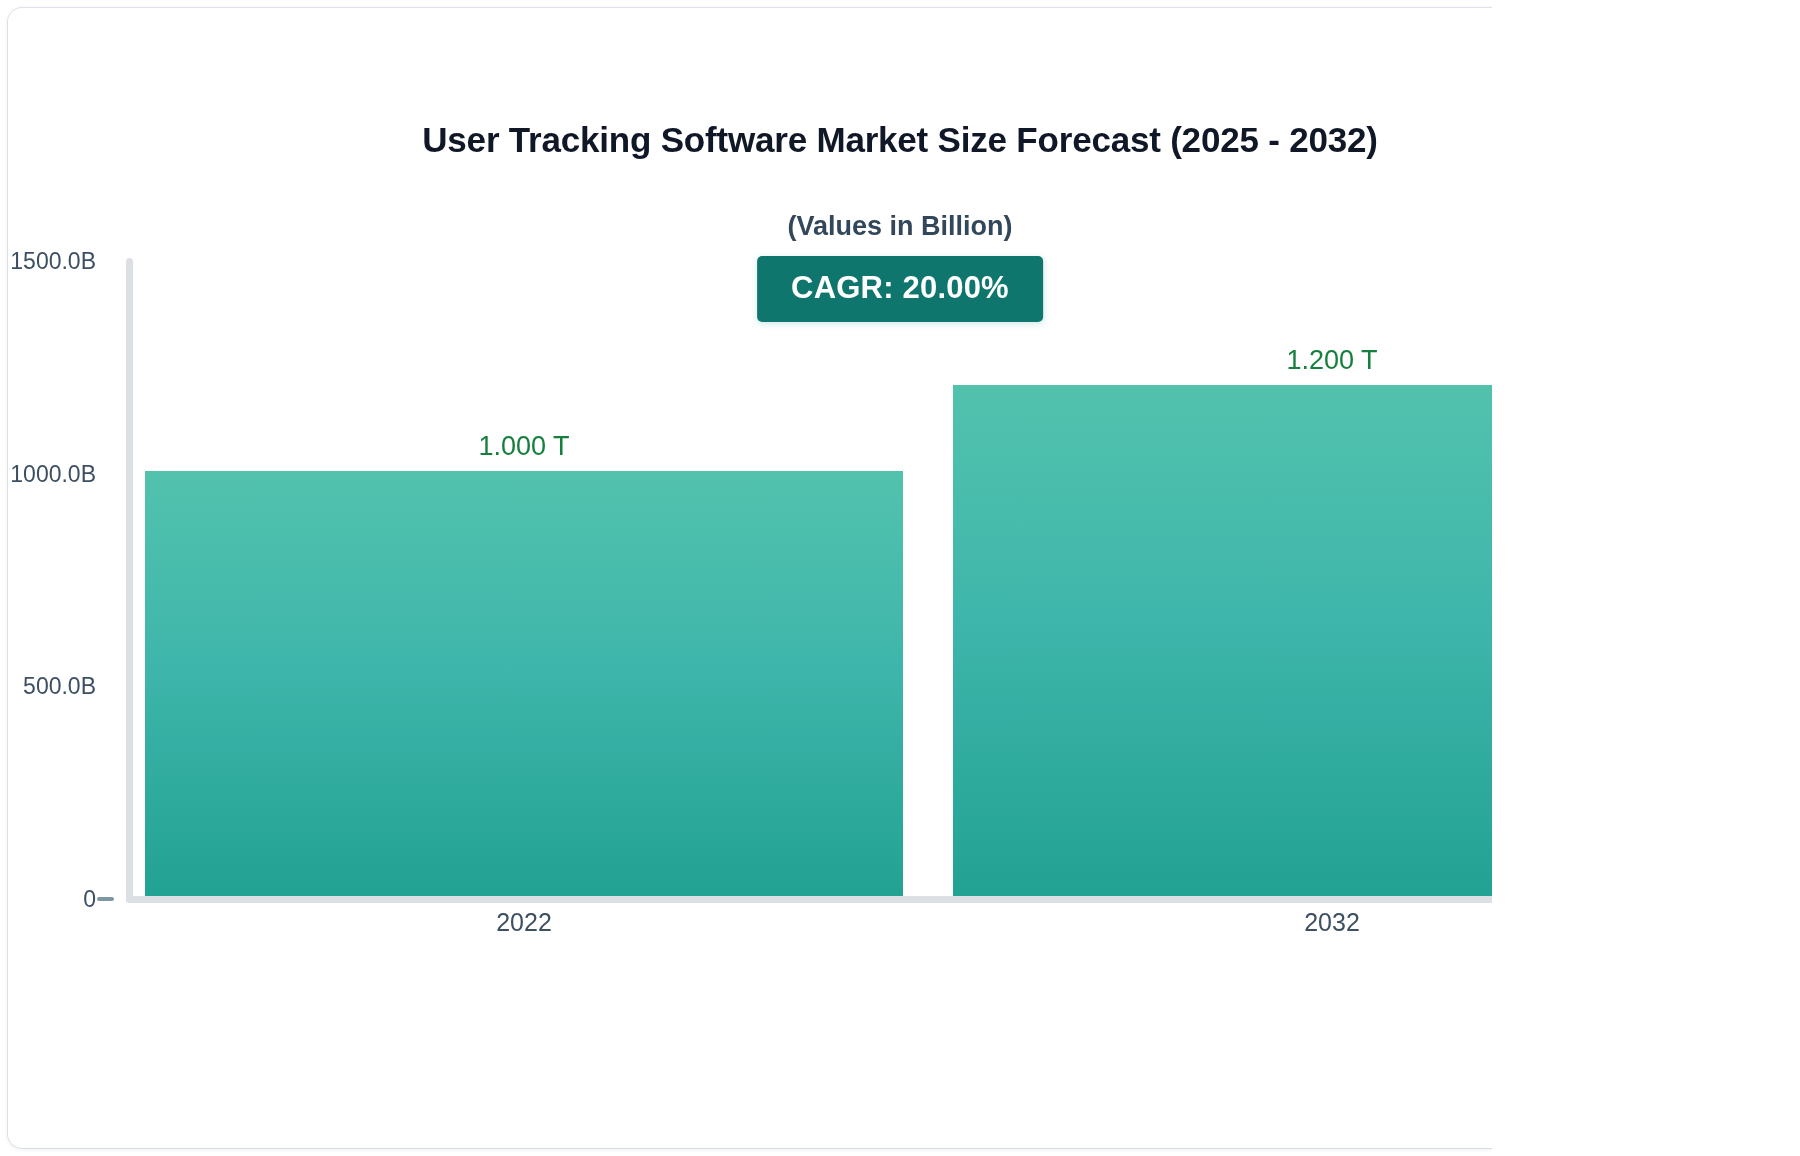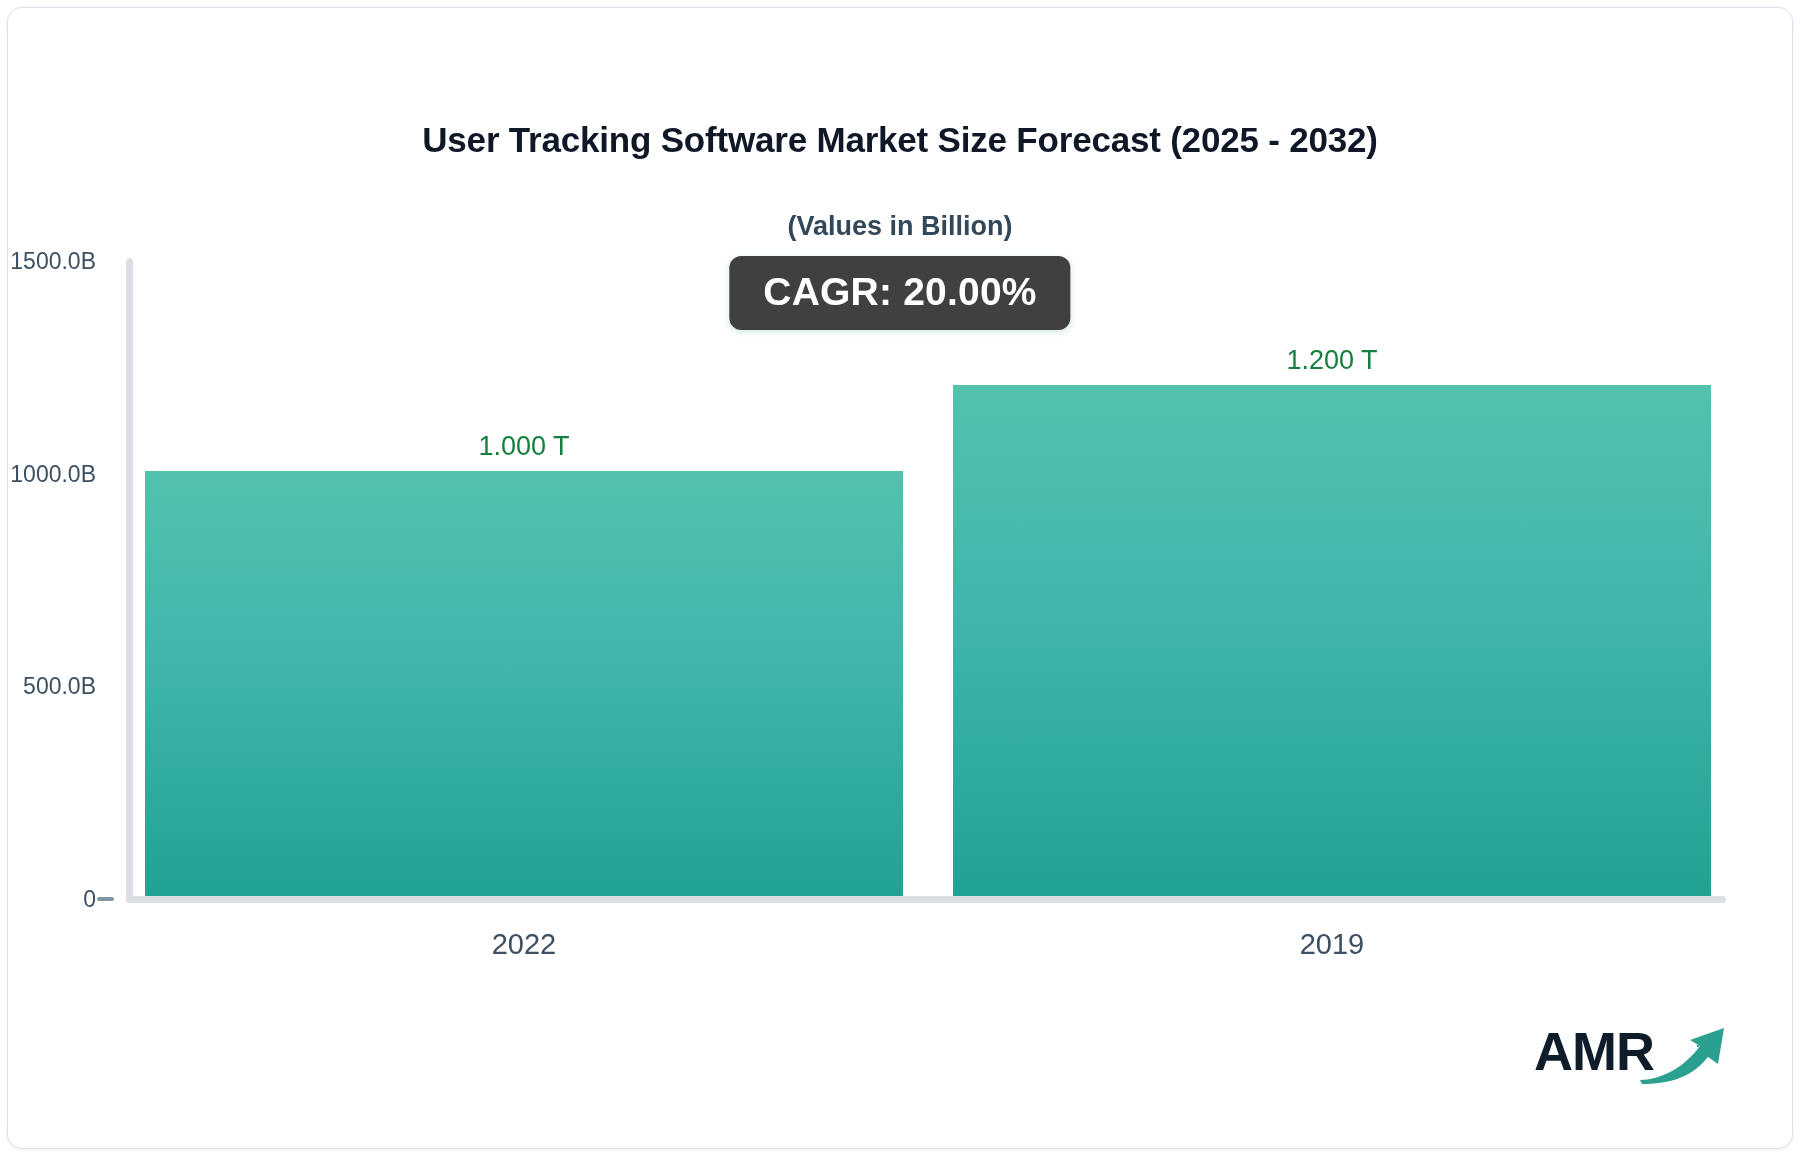--- a/index.html
+++ b/index.html
@@ -6,21 +6,21 @@
     margin: 0;
     padding: 0;
     background: #ffffff;
   }
   body {
     font-family: "Liberation Sans", sans-serif;
     -webkit-font-smoothing: antialiased;
   }
   .page {
     position: relative;
-    width: 1800px;
+    width: 1492px;
     height: 1156px;
     background: #ffffff;
     overflow: hidden;
   }
   .card {
     position: absolute;
     left: 8px;
     top: 8px;
     width: 1784px;
     height: 1140px;
@@ -54,26 +54,26 @@
     line-height: 1.2;
     margin-top: 32px;
   }
 
   
   .cagr-badge {
     position: absolute;
     left: 50%;
     transform: translateX(-50%);
     top: 248px;
-    background: #404040;
+    background: #0f766e;
     color: #ffffff;
-    font-size: 39px;
+    font-size: 31px;
     font-weight: bold;
     padding: 14px 34px 16px 34px;
-    border-radius: 12px;
+    border-radius: 5px;
     box-shadow: 0 2px 6px rgba(38,161,149,0.22);
     white-space: nowrap;
     letter-spacing: 0.2px;
   }
 
   
   .plot {
     position: absolute;
     left: 118px;
     top: 250px;
@@ -147,23 +147,23 @@
     text-align: center;
     font-size: 27px;
     color: #15803d;
     white-space: nowrap;
   }
   .xtick {
     position: absolute;
     left: 0;
     right: 0;
     top: 100%;
-    margin-top: 32px;
-    text-align: center;
-    font-size: 29px;
+    margin-top: 12px;
+    text-align: center;
+    font-size: 25px;
     color: #3d4f63;
   }
 
   
   .logo {
     position: absolute;
     right: 62px;
     bottom: 62px;
     display: flex;
     align-items: center;
@@ -210,21 +210,21 @@
 
         <div class="bar-group" style="left:12px; width:758px;">
           <div class="bar" style="height:425px;"></div>
           <div class="bar-value" style="bottom:434px;">1.000 T</div>
           <div class="xtick">2022</div>
         </div>
 
         <div class="bar-group" style="left:820px; width:758px;">
           <div class="bar" style="height:511px;"></div>
           <div class="bar-value" style="bottom:520px;">1.200 T</div>
-          <div class="xtick">2019</div>
+          <div class="xtick">2032</div>
         </div>
 
       </div>
     </div>
 
     <div class="logo">
       <span class="logo-text">AMR</span>
       <svg class="logo-arrow" width="92" height="62" viewBox="0 0 92 62">
         <path d="M2 58 C 22 58, 46 46, 62 24 L 52 18 L 86 6 L 80 42 L 70 35 C 52 58, 26 62, 4 62 Z" fill="#2ca090"></path>
         <circle cx="66" cy="17" r="1.6" fill="#2ca090"></circle>

